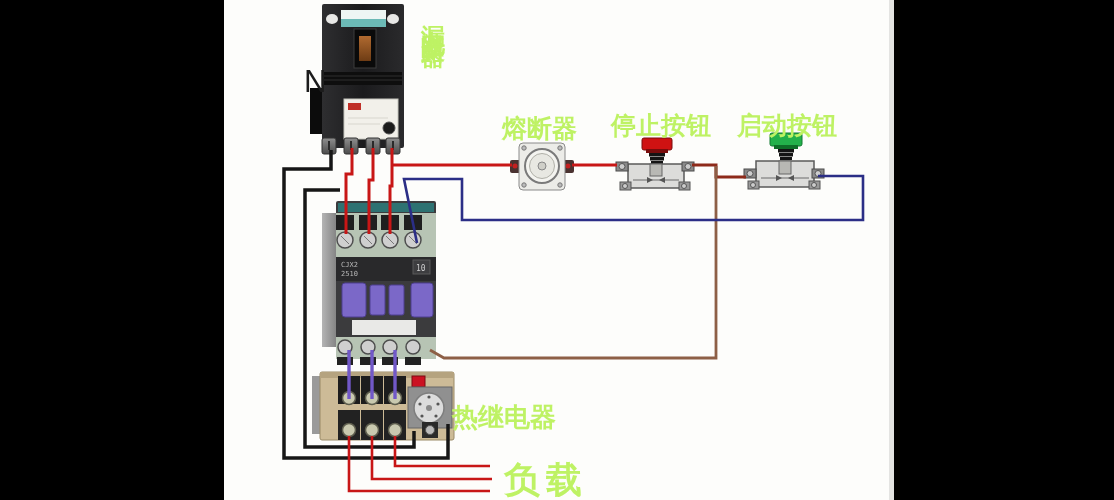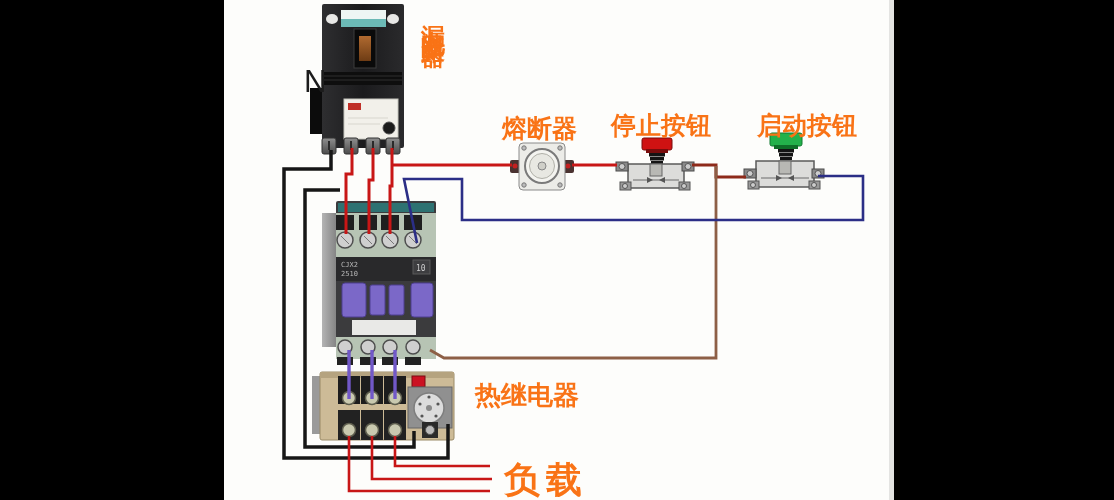--- a/index.html
+++ b/index.html
@@ -3,30 +3,30 @@
 <meta charset="utf-8">
 <style>
   html,body{margin:0;padding:0;background:#000;}
   #stage{position:relative;width:1114px;height:500px;background:#000;overflow:hidden;
          font-family:"Liberation Sans",sans-serif;}
   #panel{position:absolute;left:224px;top:0;width:665px;height:500px;background:#fdfdfb;}
   #panel-edge{position:absolute;left:889px;top:0;width:5px;height:500px;background:#e4e4e2;}
   svg.dev{position:absolute;z-index:10;}
   #wires{position:absolute;left:0;top:0;z-index:30;}
   #wires path{fill:none;}
-  .label{position:absolute;color:#f97316;font-weight:bold;z-index:40;white-space:nowrap;}
+  .label{position:absolute;color:#bef264;font-weight:bold;z-index:40;white-space:nowrap;}
   .v{writing-mode:vertical-rl;text-orientation:upright;letter-spacing:5px;}
   #breaker-label{left:417px;top:6px;font-size:24px;}
   #n-label{left:304px;top:64px;font-size:31px;color:#1c1c1c;font-weight:normal;z-index:40;position:absolute;
            font-family:"Liberation Sans",sans-serif;}
   #fuse-label{left:502px;top:112px;font-size:25px;}
   #stop-label{left:611px;top:109px;font-size:25px;}
-  #start-label{left:737px;top:109px;font-size:25px;margin-left:20px;}
+  #start-label{left:737px;top:109px;font-size:25px;}
   #contactor-label{left:436px;top:249px;font-size:31px;letter-spacing:2px;}
-  #relay-label{left:452px;top:378px;font-size:26px;padding-left:23px;}
+  #relay-label{left:452px;top:400px;font-size:26px;}
   #load-label{left:504px;top:456px;font-size:36px;letter-spacing:6px;}
   text{font-family:"DejaVu Sans Mono",monospace;}
 </style>
 </head>
 <body>
 
 <div id="stage">
   <div id="panel"></div>
   <div id="panel-edge"></div>
 

